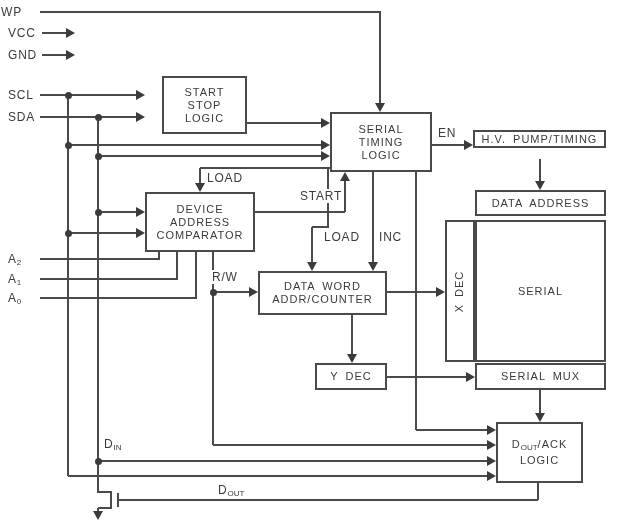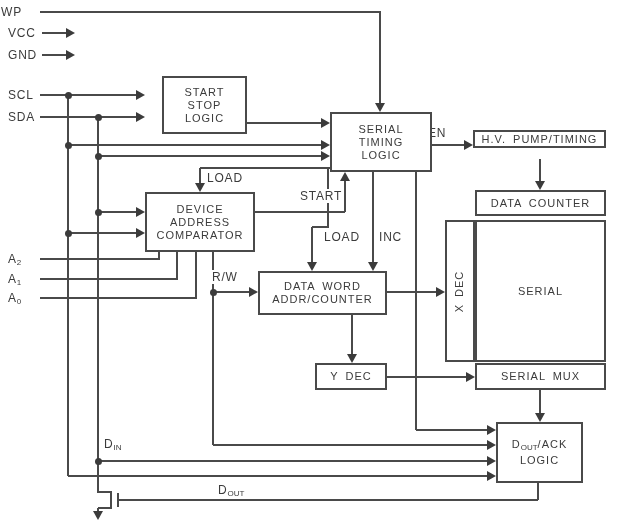--- a/index.html
+++ b/index.html
@@ -33,21 +33,21 @@
   <div class="pin" style="left:8px;top:26px"><span>VCC</span></div>
   <div class="pin" style="left:8px;top:48px"><span>GND</span></div>
   <div class="pin" style="left:8px;top:88px"><span>SCL</span></div>
   <div class="pin" style="left:8px;top:110px"><span>SDA</span></div>
   <div class="pin" style="left:8px;top:252px"><span>A</span><sub>2</sub></div>
   <div class="pin" style="left:8px;top:272px"><span>A</span><sub>1</sub></div>
   <div class="pin" style="left:8px;top:291px"><span>A</span><sub>0</sub></div>
   <div class="pin" style="left:104px;top:437px"><span>D</span><sub>IN</sub></div>
   <div class="pin" style="left:218px;top:483px"><span>D</span><sub>OUT</sub></div>
 
-  <div class="sig" style="left:427px;top:126px">EN</div>
+  <div class="sig" style="left:437px;top:126px">EN</div>
   <div class="sig" style="left:206px;top:171px">LOAD</div>
   <div class="sig" style="left:299px;top:189px">START</div>
   <div class="sig" style="left:323px;top:230px">LOAD</div>
   <div class="sig" style="left:378px;top:230px">INC</div>
   <div class="sig" style="left:211px;top:270px">R/W</div>
 
   <div class="box" style="left:162px;top:76px;width:85px;height:58px">
     <div>START</div>
     <div>STOP</div>
     <div>LOGIC</div>
@@ -57,21 +57,21 @@
     <div>SERIAL</div>
     <div>TIMING</div>
     <div>LOGIC</div>
   </div>
 
   <div class="box" style="left:473px;top:130px;width:133px;height:18px">
     <div>H.V. PUMP/TIMING</div>
   </div>
 
   <div class="box" style="left:475px;top:190px;width:131px;height:26px">
-    <div>DATA COUNTER</div>
+    <div>DATA ADDRESS</div>
   </div>
 
   <div class="box vert" style="left:445px;top:220px;width:30px;height:142px">
     <span>X DEC</span>
   </div>
 
   <div class="box" style="left:475px;top:220px;width:131px;height:142px">
     <div>SERIAL</div>
   </div>
 

